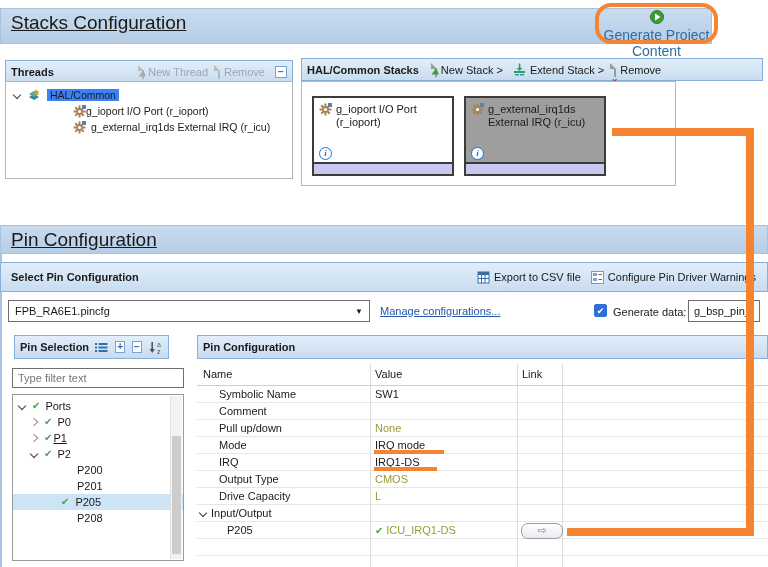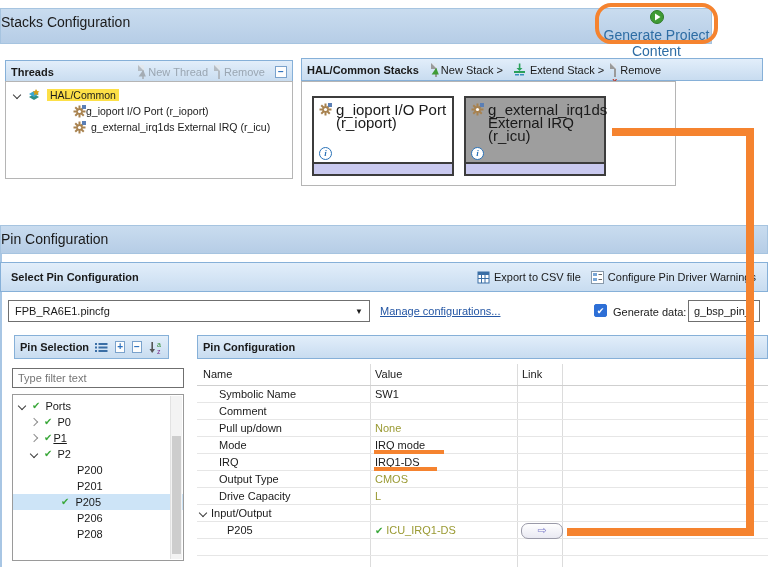--- a/index.html
+++ b/index.html
@@ -1,21 +1,21 @@
 <!DOCTYPE html>
 <html><head>
 <meta charset="utf-8">
 <style>
   html,body{margin:0;padding:0;background:#fff;}
   .screen{position:relative;width:768px;height:567px;background:#fff;overflow:hidden;
           font-family:"Liberation Sans",sans-serif;font-size:11px;color:#1a1a1a;}
 
   
   .bigbar{position:absolute;background:linear-gradient(#c9dcef,#b6cde6);border:1px solid #a6c4e0;box-sizing:border-box;}
-  .bigbar .t{font-size:14px;line-height:27px;}
+  .bigbar .t{font-size:19px;line-height:27px;padding-left:10px;text-decoration:underline;}
   
   .phead{position:absolute;display:flex;align-items:center;background:linear-gradient(#e2eefa,#c8dcf0);
          border:1px solid #86b0d8;box-sizing:border-box;padding:0 5px;}
   .phead .t{font-weight:bold;margin-right:6px;white-space:nowrap;}
   .hbtn{display:flex;align-items:center;gap:4px;margin-left:10px;white-space:nowrap;cursor:default;}
   .hbtn.dis{color:#9aa6b2;}
   .pcontent{position:absolute;background:#fff;border:1px solid #b5b5b5;box-sizing:border-box;}
 
   
   .icn{display:inline-block;line-height:0;}
@@ -33,26 +33,26 @@
   .info{width:13px;height:13px;border:1.5px solid #2a72b8;border-radius:50%;box-sizing:border-box;color:#2a72b8;
         font:italic bold 9px "Liberation Serif",serif;text-align:center;line-height:10px;background:#fff;}
 
   
   .gen{position:absolute;left:600px;top:10px;width:113px;text-align:center;cursor:pointer;}
   .gen .lbl{color:#2e6da4;font-size:14px;margin-top:1px;}
   .oval{position:absolute;left:595px;top:3px;width:123px;height:41px;border:4px solid #f5832f;border-radius:16px;box-sizing:border-box;z-index:60;pointer-events:none;}
 
   
   .trow{display:flex;align-items:center;height:16px;font-size:10.5px;white-space:nowrap;overflow:hidden;}
-  .trow .sel{background:#fde047;padding:0 3px;}
+  .trow .sel{background:#3b82f6;padding:0 3px;}
 
   
   .card{position:absolute;width:142px;height:80px;border:2px solid #3c3c3c;background:#fff;box-sizing:border-box;}
   .card.selected{background:#9e9e9e;}
-  .card .cbody{position:absolute;left:5px;top:5px;display:flex;gap:4px;font-size:15px;line-height:13px;}
+  .card .cbody{position:absolute;left:5px;top:5px;display:flex;gap:4px;font-size:11px;line-height:13px;}
   .card .strip{position:absolute;left:0;right:0;bottom:0;height:10px;background:#c9c9ef;border-top:2px solid #3c3c3c;}
   .card .info{position:absolute;left:5px;bottom:14px;}
 
   
   .oseg{position:absolute;background:#f5832f;z-index:55;}
 
   
   .combo{position:absolute;left:8px;top:300px;width:362px;height:22px;border:1px solid #6f6f6f;background:#fff;
          box-sizing:border-box;display:flex;align-items:center;padding:0 6px;cursor:default;}
   .combo .arr{margin-left:auto;font-size:8px;color:#1c1c1c;}
@@ -326,23 +326,20 @@
           <span style="margin-left: 64px;">P200</span>
         </div>
         <div class="prow">
           <span style="margin-left: 64px;">P201</span>
         </div>
         <div class="prow sel">
           <span class="ck" style="margin-left: 48px;">✔</span>
           <span style="margin-left: 6px;">P205</span>
         </div>
         <div class="prow">
-          <span style="margin-left: 64px;">P206</span>
-        </div>
-        <div class="prow">
           <span style="margin-left: 64px;">P208</span>
         </div>
       </div>
     <div class="sbar">
         <div class="sbthumb"></div>
       </div>
   </div>
 
   <div class="phead" style="left:197px;top:335px;width:571px;height:24px;">
     <span class="t">Pin Configuration</span>

